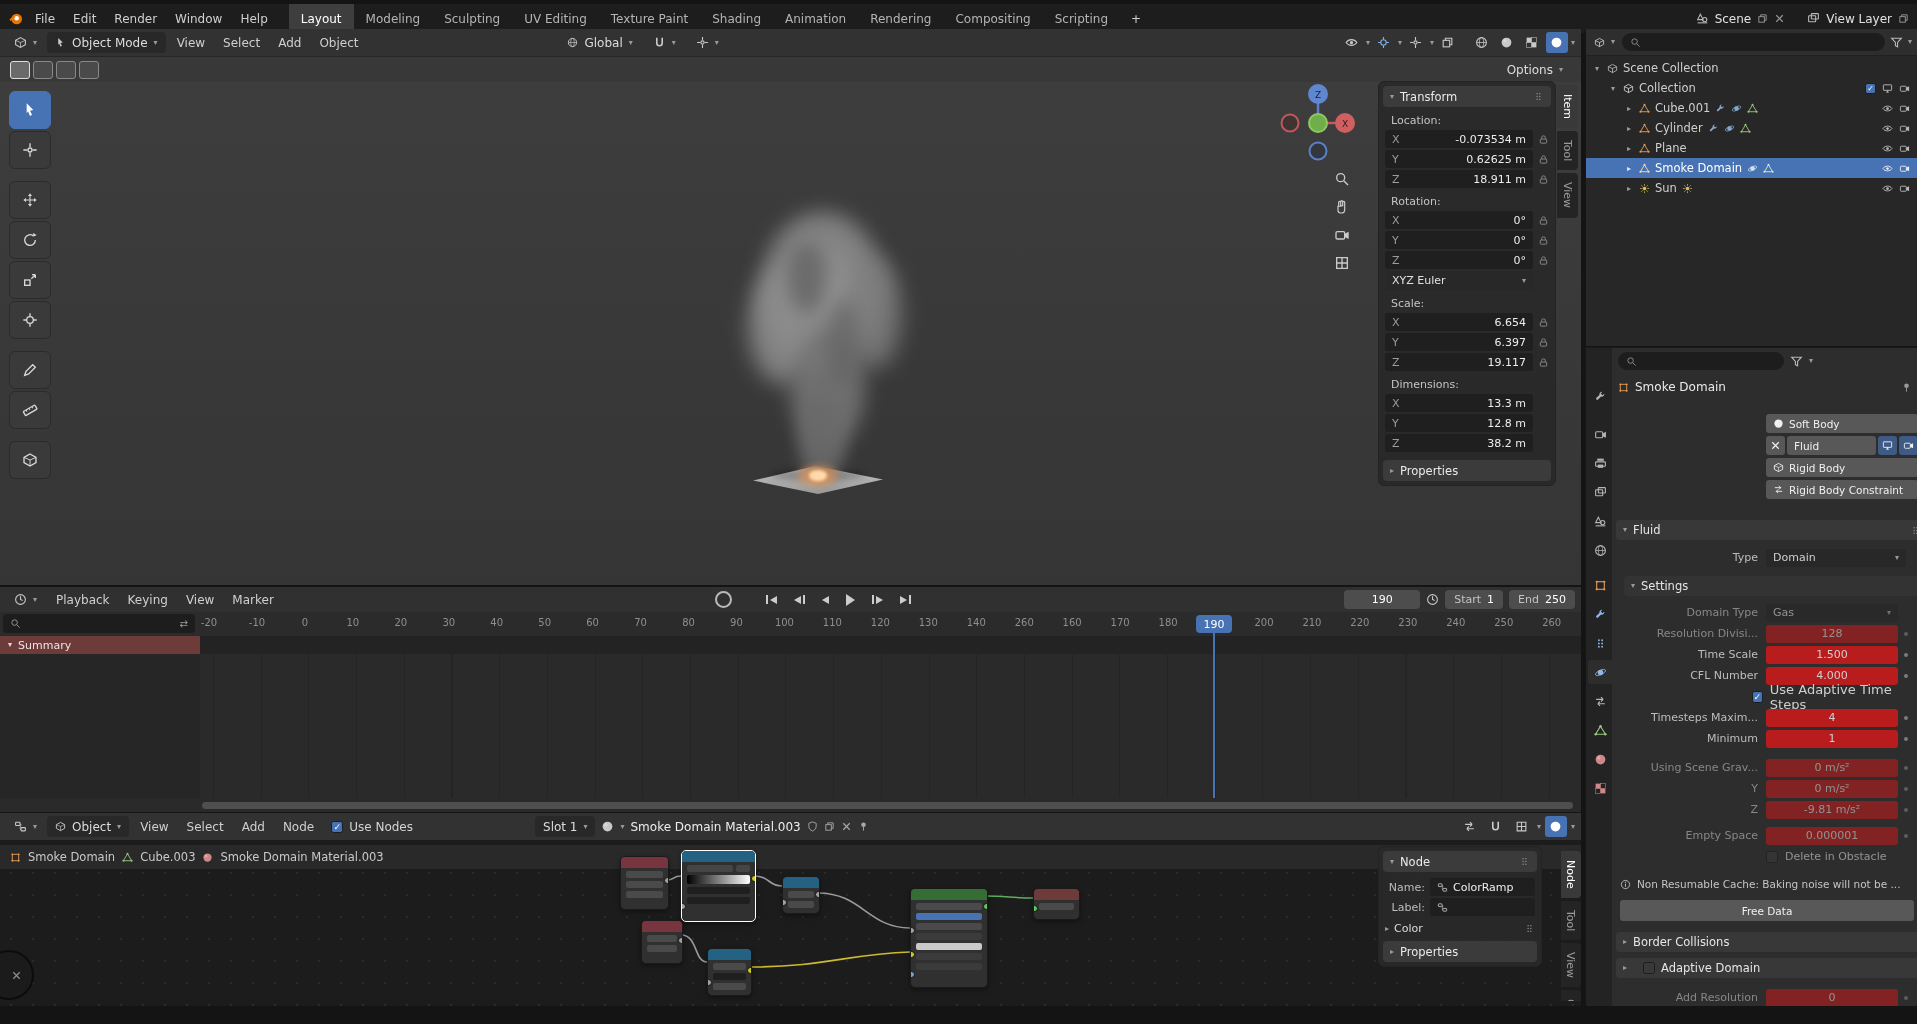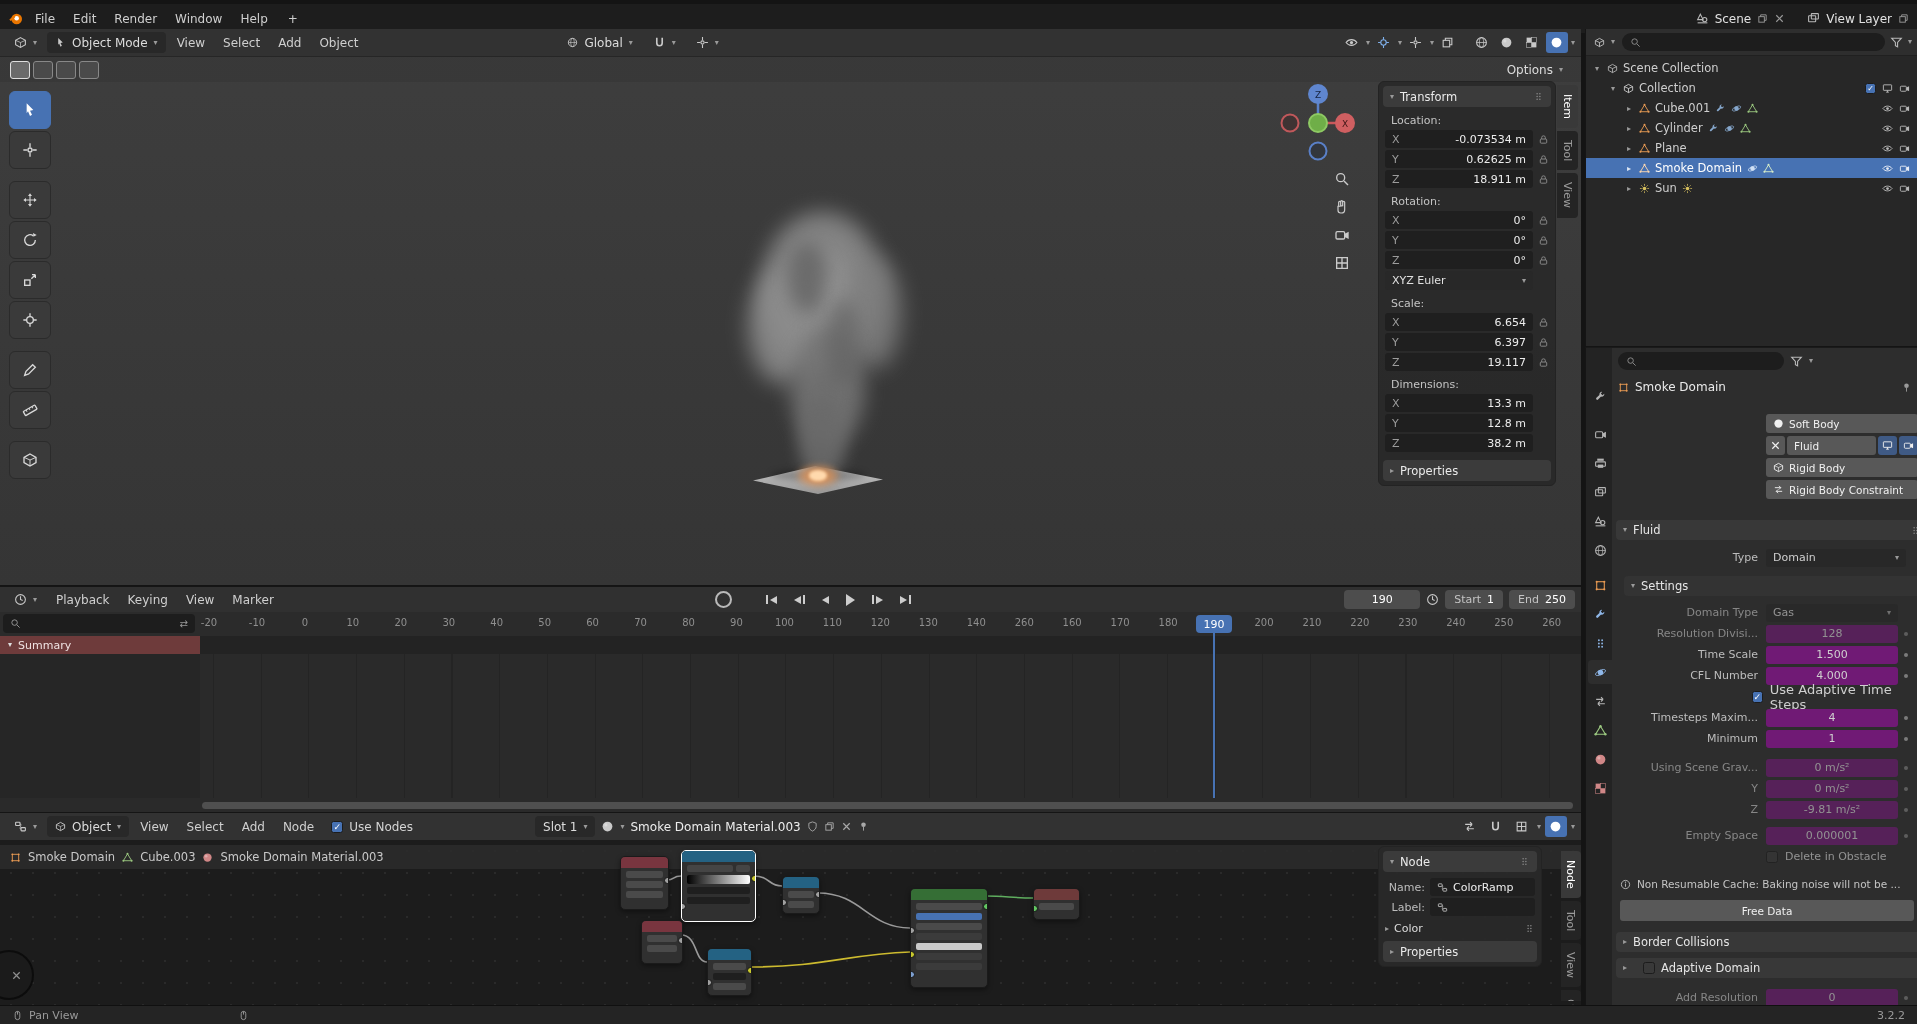--- a/index.html
+++ b/index.html
@@ -92,21 +92,21 @@
   #properties{left:1585px;top:347px;width:332px;height:658px;background:#2d2d2d;border-left:1px solid #151515;border-top:1px solid #1a1a1a;overflow:hidden;}
   .ptabs{position:absolute;left:0;top:0;width:26px;height:658px;background:#232323;}
   .ptab{position:absolute;left:2px;width:24px;height:24px;display:flex;align-items:center;justify-content:center;color:#b5b5b5;border-radius:4px 0 0 4px;}
   .ptab.active{background:#2d2d2d;color:#8fb7e8;}
   .pmain{position:absolute;left:26px;top:0;right:0;bottom:0;padding:4px 6px;box-sizing:border-box;}
   .psearch{height:18px;background:#1d1d1d;border-radius:9px;display:flex;align-items:center;gap:5px;padding:0 8px;color:#8f8f8f;width:150px;}
   .pbtn{background:#585858;border-radius:3px;height:19px;display:flex;align-items:center;gap:5px;padding:0 7px;font-size:10.5px;color:#f0f0f0;box-sizing:border-box;}
   .phdr2{display:flex;align-items:center;gap:6px;background:#383838;border-radius:4px;height:20px;padding:0 7px;color:#e6e6e6;font-size:11.5px;}
   .flrow{position:absolute;display:flex;align-items:center;height:19px;width:300px;}
   .fllab{width:150px;text-align:right;padding-right:8px;font-size:11px;color:#bdbdbd;box-sizing:border-box;}
-  .flval{width:132px;height:18px;background:#701a75;border-radius:3px;display:flex;align-items:center;justify-content:center;font-size:11px;color:#cfcfcf;}
+  .flval{width:132px;height:18px;background:#b91c1c;border-radius:3px;display:flex;align-items:center;justify-content:center;font-size:11px;color:#cfcfcf;}
   .flval.dark{background:#282828;justify-content:flex-start;padding:0 7px;box-sizing:border-box;}
   .dim{opacity:.62;}
   .kdot{width:4px;height:4px;border-radius:50%;background:#7b7b7b;margin-left:6px;}
   
   #statusbar{left:0;top:1005px;width:1917px;height:19px;background:#242424;border-top:1px solid #101010;display:flex;align-items:center;padding:0 12px;box-sizing:border-box;color:#9a9a9a;font-size:11px;}
   .wires path{fill:none;stroke-width:1.6px;}
 </style>
 </head>
 <body>
 
@@ -292,20 +292,32 @@
   <div id="topbar" class="abs">
     <svg class="ic16">
         <use href="#i-blender"></use>
       </svg>
     <div class="flex">
         <span class="menu">File</span>
         <span class="menu">Edit</span>
         <span class="menu">Render</span>
         <span class="menu">Window</span>
         <span class="menu">Help</span>
+      </div>
+    <div class="flex" style="margin-left:10px;height:29px;">
+        <span class="ws active">Layout</span>
+        <span class="ws">Modeling</span>
+        <span class="ws">Sculpting</span>
+        <span class="ws">UV Editing</span>
+        <span class="ws">Texture Paint</span>
+        <span class="ws">Shading</span>
+        <span class="ws">Animation</span>
+        <span class="ws">Rendering</span>
+        <span class="ws">Compositing</span>
+        <span class="ws">Scripting</span>
       </div>
     <span class="menu">+</span>
     <div class="flex" style="margin-left:auto;gap:6px;">
       <svg class="ic" style="color:#b9b9b9">
           <use href="#i-scene"></use>
         </svg>
       <span style="color:#e2e2e2;">Scene</span>
       <svg class="ic11" style="color:#9a9a9a">
           <use href="#i-dup"></use>
         </svg>
@@ -1376,24 +1388,14 @@
       <div class="flrow dim" style="left:4px;top:640px;">
         <span class="fllab">Add Resolution</span>
         <div class="flval">
             <span>0</span>
           </div>
           <span class="kdot"></span>
       </div>
     </div>
   </div>
 
-  <div id="statusbar" class="abs">
-    <svg class="ic11" style="color:#9a9a9a">
-        <use href="#i-mouse"></use>
-      </svg>
-    <span style="margin-left:6px;">Pan View</span>
-    <svg class="ic11" style="color:#9a9a9a;margin-left:160px;">
-        <use href="#i-mouse"></use>
-      </svg>
-    <span style="margin-left:auto;">3.2.2</span>
-  </div>
 
 </div>
 
 </body></html>

